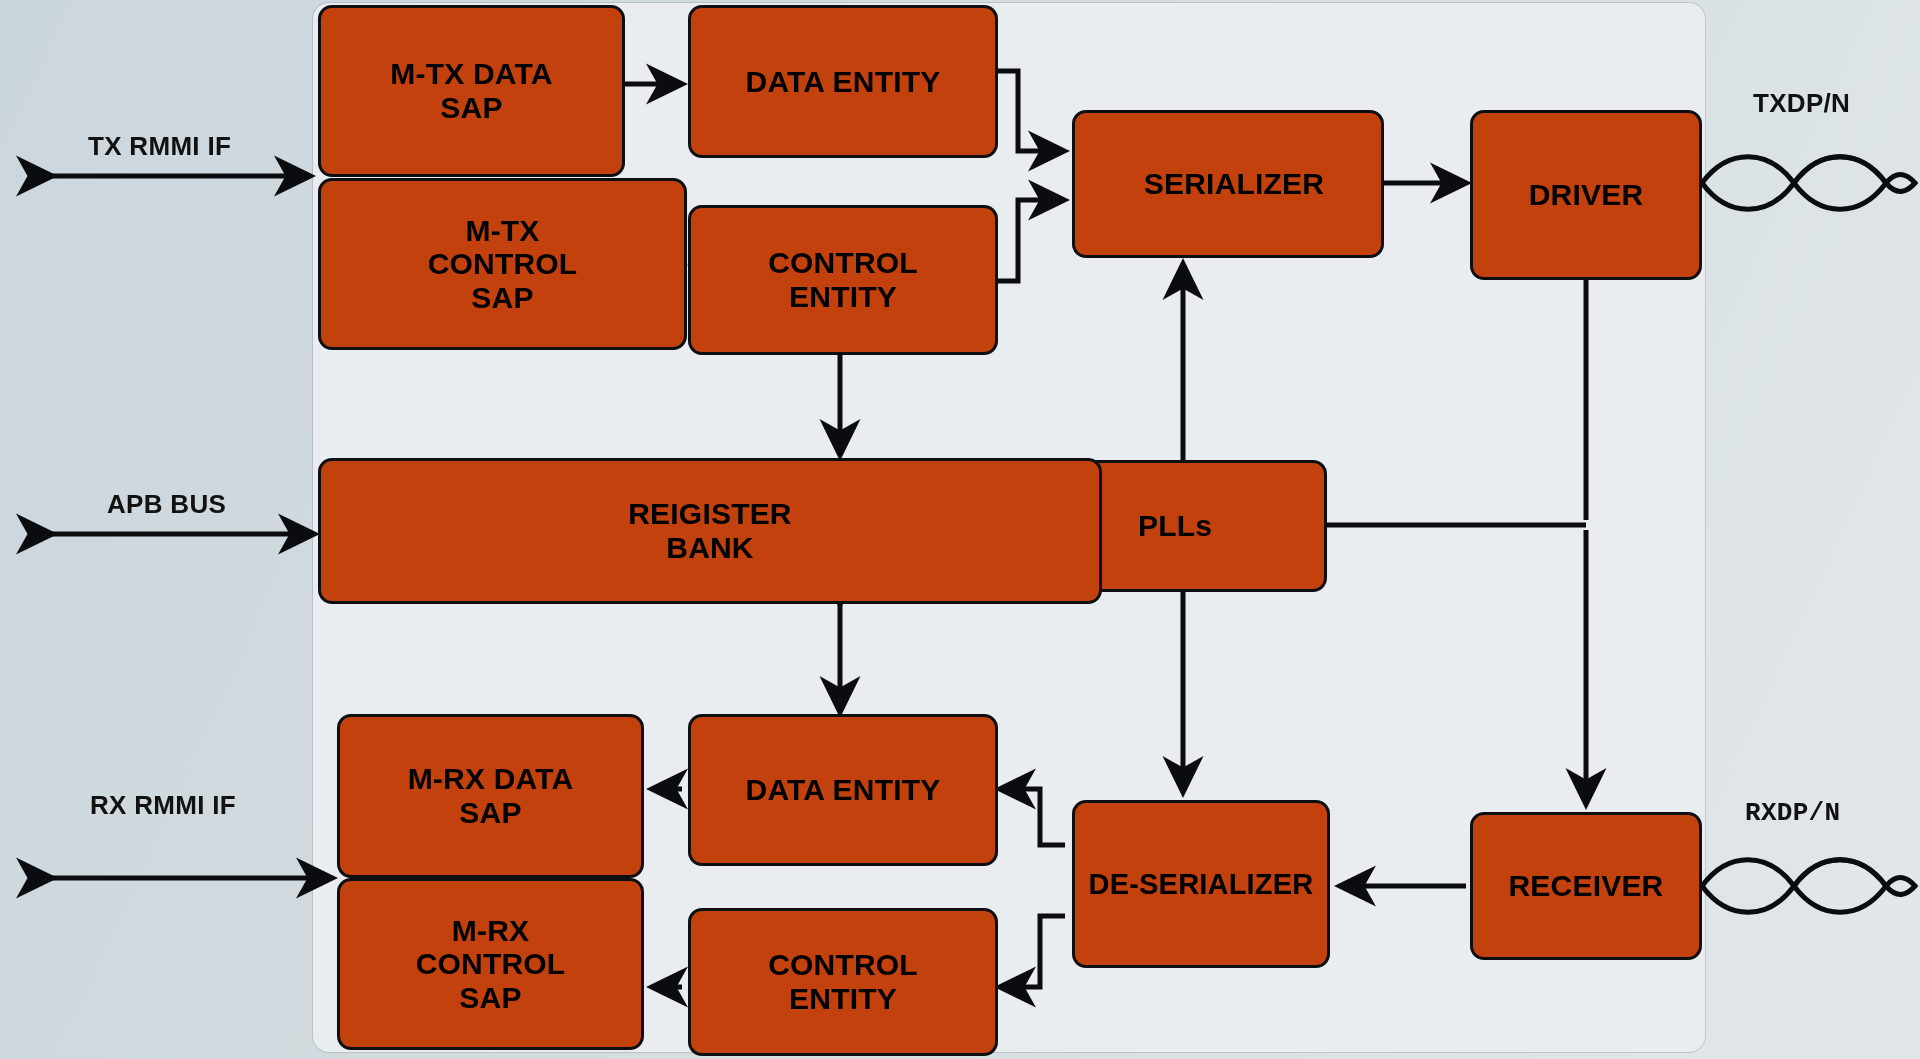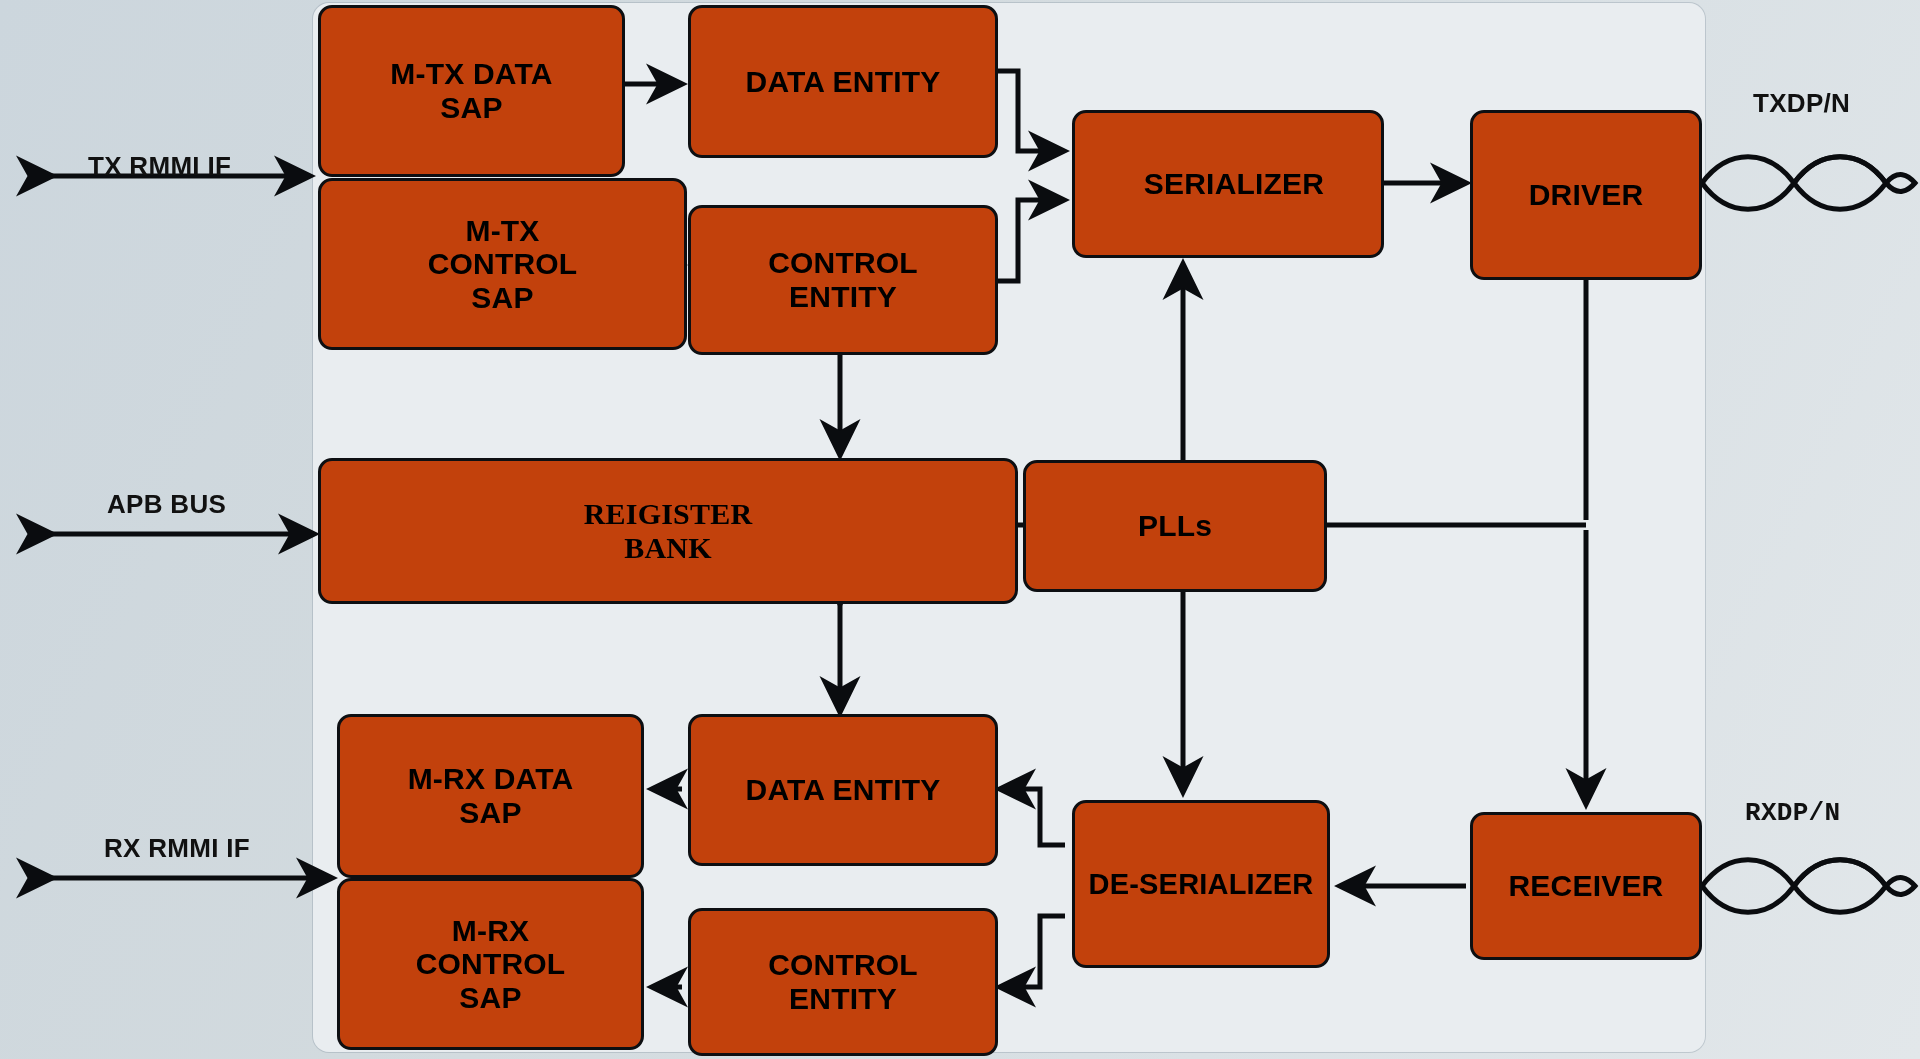--- a/index.html
+++ b/index.html
@@ -140,25 +140,25 @@
     <g>
       <path class="twist" d="M1702,886
         C1728,851 1768,851 1794,886 C1820,921 1860,921 1886,886
         C1860,851 1820,851 1794,886 C1768,921 1728,921 1702,886 Z"></path>
       <path class="twist" d="M1794,886
         C1820,851 1860,851 1886,886 C1898,900 1908,894 1915,886
         C1908,878 1898,872 1886,886"></path>
     </g>
   </svg>
 
-  <div class="ext-label" style="left:88px;top:131px;margin-top:20px;">TX RMMI IF</div>
+  <div class="ext-label" style="left:88px;top:131px;">TX RMMI IF</div>
 
   <div class="ext-label" style="left:107px;top:489px;">APB BUS</div>
 
-  <div class="ext-label" style="left:90px;top:833px;margin-left:14px;">RX RMMI IF</div>
+  <div class="ext-label" style="left:90px;top:790px;">RX RMMI IF</div>
 
   <div class="ext-label" style="left:1745px;top:88px;margin-left:8px;">TXDP/N</div>
 
   <div class="ext-label" style="left:1745px;top:798px;font-family:Liberation Mono, monospace;">RXDP/N</div>
 
   <div class="blk" style="left:318px;top:5px;width:307px;height:172px;">
     <span>M-TX DATA
 SAP</span>
   </div>
 
@@ -182,21 +182,21 @@
   </div>
 
   <div class="blk" style="left:1470px;top:110px;width:232px;height:170px;">
     <span>DRIVER</span>
   </div>
 
   <div class="blk" style="left:1023px;top:460px;width:304px;height:132px;">
     <span>PLLs</span>
   </div>
 
-  <div class="blk" style="left:318px;top:458px;width:700px;height:146px;font-family:Liberation Serif, serif;">
+  <div class="blk" style="left:318px;top:458px;width:784px;height:146px;">
     <span>REIGISTER
 BANK</span>
   </div>
 
   <div class="blk" style="left:337px;top:714px;width:307px;height:164px;">
     <span>M-RX DATA
 SAP</span>
   </div>
 
   <div class="blk" style="left:337px;top:878px;width:307px;height:172px;">

